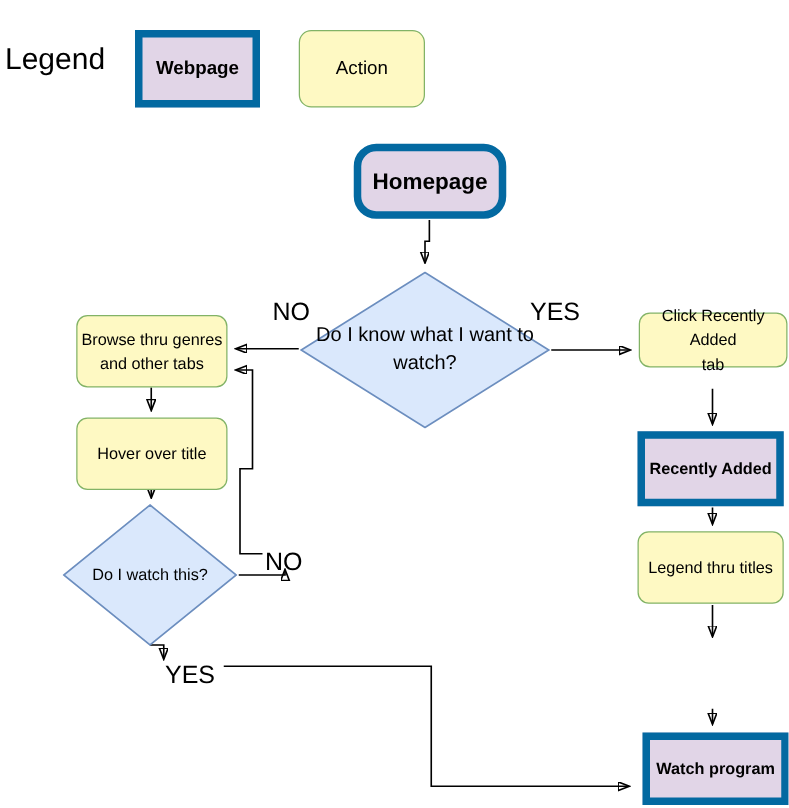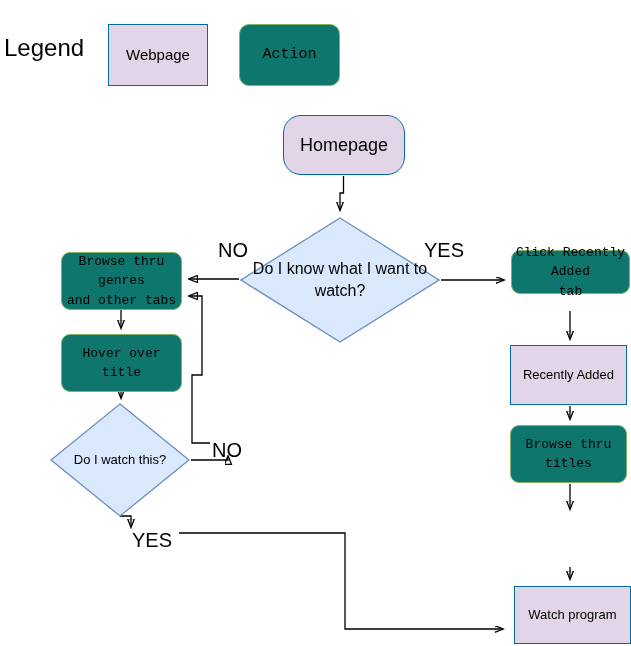--- a/index.html
+++ b/index.html
@@ -7,22 +7,22 @@
     position:relative;width:631px;height:646px;background:#ffffff;overflow:hidden;
     font-family:"Liberation Sans","DejaVu Sans",sans-serif;color:#000;
   }
   .edges{position:absolute;left:0;top:0;width:631px;height:646px;}
   .edges path{fill:none;stroke:#000;stroke-width:1.3px;}
   .node{
     position:absolute;display:flex;align-items:center;justify-content:center;
     text-align:center;font-size:13px;line-height:1.5;white-space:pre-line;
     box-sizing:border-box;padding:2px;
   }
-  .webpage{background:#E1D5E7;border:1px solid #0369a1;}
-  .action{background:#0f766e;border:1px solid #82B366;border-radius:9px;font-family:Liberation Mono, monospace;}
+  .webpage{background:#E1D5E7;border:6px solid #0369a1;font-weight:bold;}
+  .action{background:#fef9c3;border:1px solid #82B366;border-radius:9px;}
   .diamond{
     position:absolute;display:flex;align-items:center;justify-content:center;
     text-align:center;white-space:pre-line;
   }
   .diamond svg{position:absolute;left:0;top:0;}
   .diamond polygon{fill:#DAE8FC;stroke:#6C8EBF;stroke-width:1.3px;}
   .dlabel{position:relative;z-index:1;line-height:1.35;}
   .elabel{position:absolute;font-size:20px;line-height:1;}
   .legend-title{position:absolute;left:4px;top:36px;font-size:24px;line-height:1;}
 </style>
@@ -73,21 +73,21 @@
   <div class="diamond" style="left:50px;top:403px;width:140px;height:114px;font-size:13px;">
     <svg width="140" height="114" viewBox="0 0 140 114">
       <polygon points="70,1 139,57 70,113 1,57"></polygon>
     </svg>
     <span class="dlabel">Do I watch this?</span>
   </div>
 
   <div class="node action" style="left:511px;top:250px;width:119px;height:44px;">Click Recently Added
 tab</div>
   <div class="node webpage" style="left:510px;top:345px;width:117px;height:60px;">Recently Added</div>
-  <div class="node action" style="left:510px;top:425px;width:117px;height:58px;">Browse thru titles</div>
+  <div class="node action" style="left:510px;top:425px;width:117px;height:58px;">Legend thru titles</div>
   <div class="node webpage" style="left:514px;top:586px;width:117px;height:58px;">Watch program</div>
 
   <div class="elabel" style="left:218px;top:240px;">NO</div>
   <div class="elabel" style="left:424px;top:240px;">YES</div>
   <div class="elabel" style="left:212px;top:440px;">NO</div>
   <div class="elabel" style="left:132px;top:530px;">YES</div>
 
 </div>
 
 </body></html>

